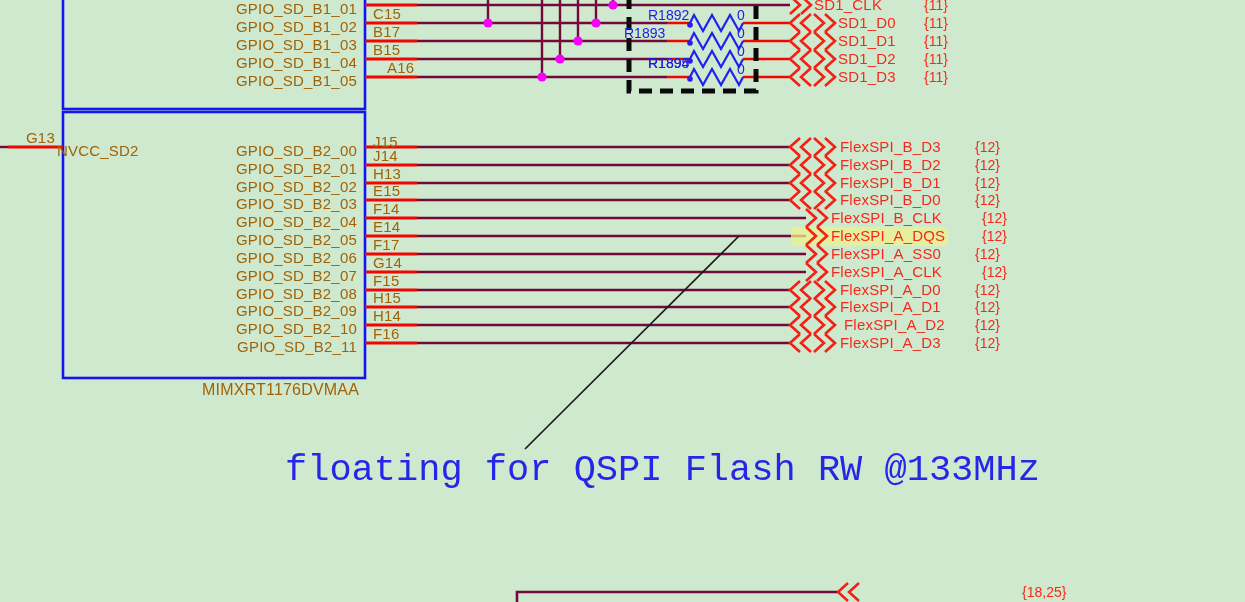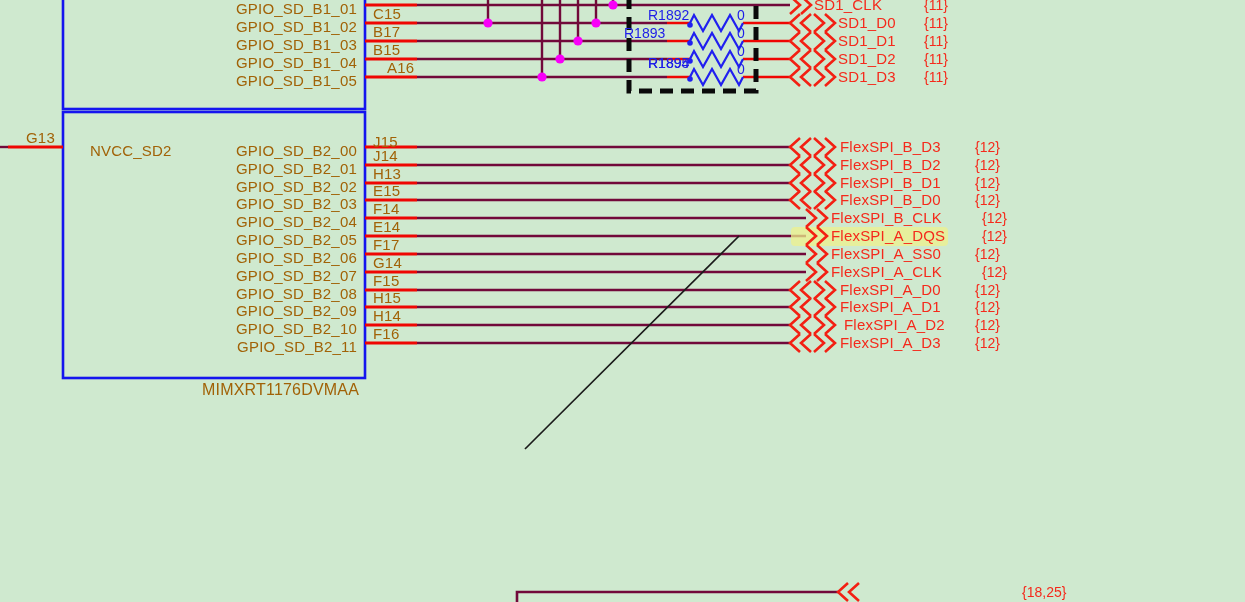--- a/index.html
+++ b/index.html
@@ -126,21 +126,21 @@
 <div class="t net" style="left:838px;top:33px">SD1_D1</div>
 <div class="t net" style="left:838px;top:51px">SD1_D2</div>
 <div class="t net" style="left:838px;top:69px">SD1_D3</div>
 <div class="t tag" style="left:924px;top:-2px">{11}</div>
 <div class="t tag" style="left:924px;top:16px">{11}</div>
 <div class="t tag" style="left:924px;top:34px">{11}</div>
 <div class="t tag" style="left:924px;top:52px">{11}</div>
 <div class="t tag" style="left:924px;top:70px">{11}</div>
 
 <div class="t pn" style="left:26px;top:130px">G13</div>
-<div class="t pn" style="left:90px;top:143px">NVCC_SD2</div>
+<div class="t pn" style="left:57px;top:143px">NVCC_SD2</div>
 
 <div class="t pn pname" style="top:143px">GPIO_SD_B2_00</div>
 <div class="t pn pname" style="top:161px">GPIO_SD_B2_01</div>
 <div class="t pn pname" style="top:179px">GPIO_SD_B2_02</div>
 <div class="t pn pname" style="top:196px">GPIO_SD_B2_03</div>
 <div class="t pn pname" style="top:214px">GPIO_SD_B2_04</div>
 <div class="t pn pname" style="top:232px">GPIO_SD_B2_05</div>
 <div class="t pn pname" style="top:250px">GPIO_SD_B2_06</div>
 <div class="t pn pname" style="top:268px">GPIO_SD_B2_07</div>
 <div class="t pn pname" style="top:286px">GPIO_SD_B2_08</div>
@@ -182,18 +182,19 @@
 <div class="t tag" style="left:982px;top:211px">{12}</div>
 <div class="t tag" style="left:982px;top:229px">{12}</div>
 <div class="t tag" style="left:975px;top:247px">{12}</div>
 <div class="t tag" style="left:982px;top:265px">{12}</div>
 <div class="t tag" style="left:975px;top:283px">{12}</div>
 <div class="t tag" style="left:975px;top:300px">{12}</div>
 <div class="t tag" style="left:975px;top:318px">{12}</div>
 <div class="t tag" style="left:975px;top:336px">{12}</div>
 
 <div class="t anno" style="left:285px;top:451px">
+  <div>floating for QSPI Flash RW @133MHz</div>
 </div>
 
 <div class="t net" style="left:864px;top:612px">GPIO_DISP_B2_05</div>
 <div class="t tag" style="left:1022px;top:585px">{18,25}</div>
 
 </div>
 
 </body></html>

